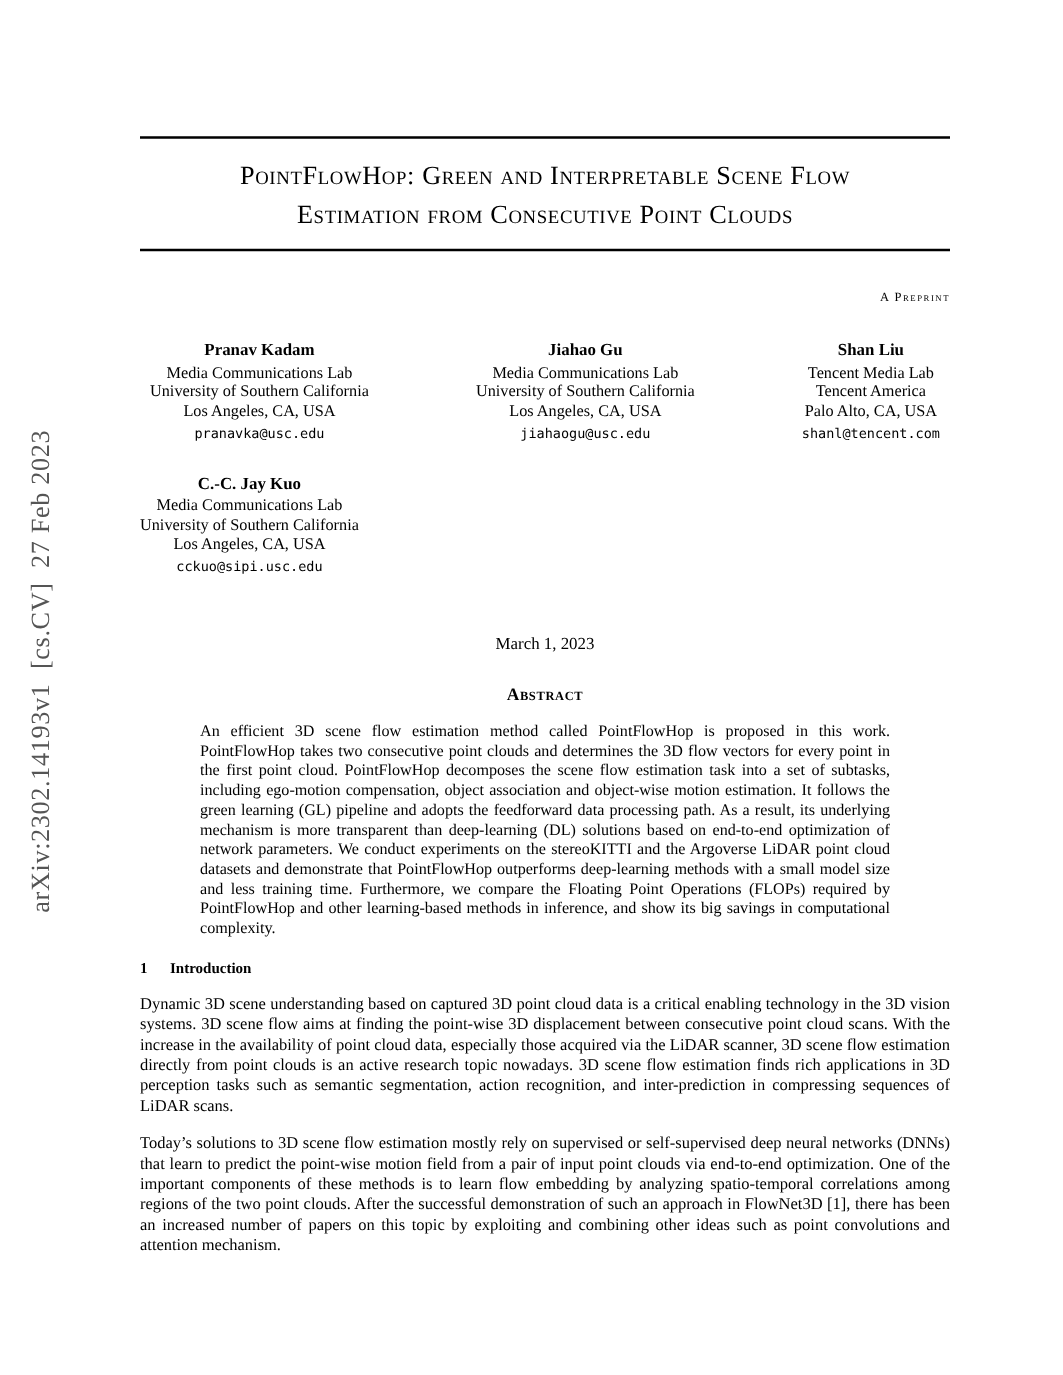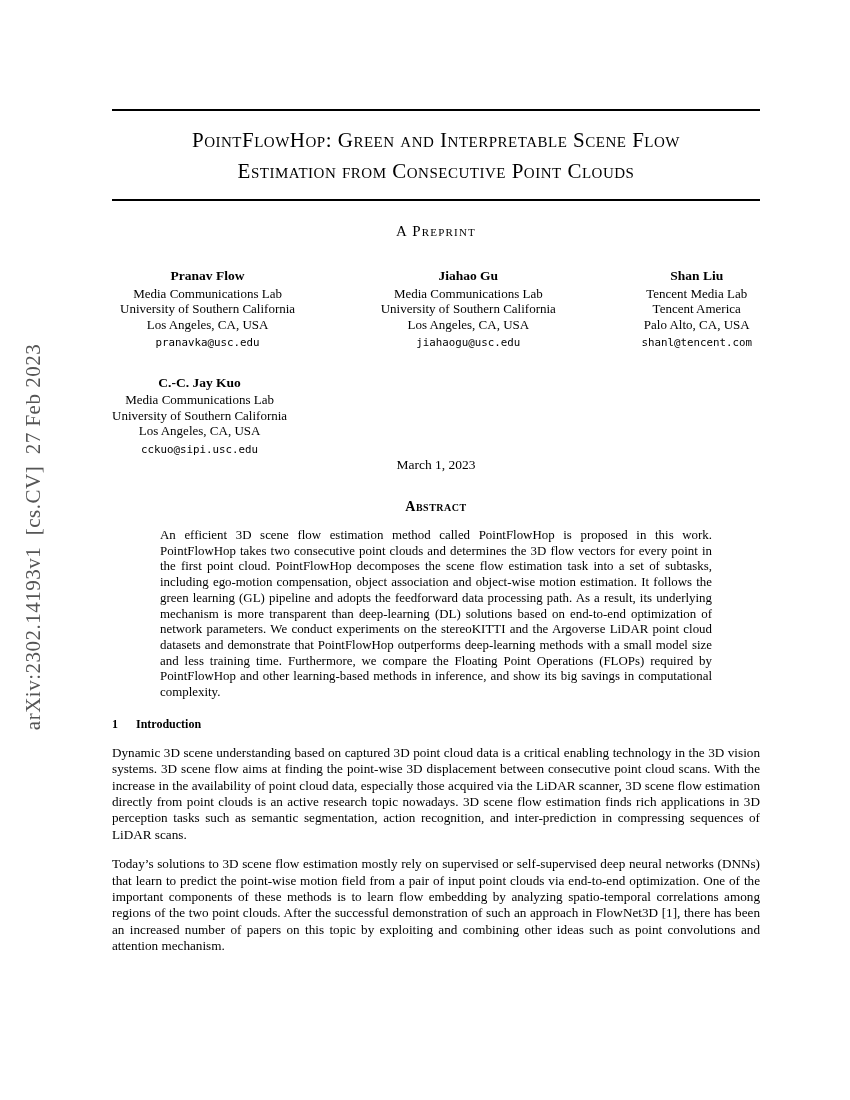--- a/index.html
+++ b/index.html
@@ -44,25 +44,25 @@
     font-weight: normal;
     font-size: 21px;
     line-height: 31px;
     letter-spacing: 0.5px;
     margin: 14px 0 12px 0;
     padding: 0 10px;
   }
   .title .line { display: block; }
 
   .preprint {
-    text-align: center;
+    text-align: right;
     font-variant: small-caps;
-    font-size: 15px;
+    font-size: 10px;
     letter-spacing: 1.2px;
-    margin-top: 22px;
+    margin-top: 32px;
   }
 
   .authors-row {
     display: flex;
     justify-content: space-between;
     margin-top: 28px;
     padding: 0 8px;
   }
   .author {
     text-align: center;
@@ -81,20 +81,21 @@
   }
   .author-single-wrap {
     display: flex;
     justify-content: flex-start;
     margin-top: 24px;
   }
 
   .date {
     text-align: center;
     font-size: 13.5px;
+    margin-top: 46px;
   }
 
   .abstract-heading {
     text-align: center;
     font-variant: small-caps;
     font-weight: bold;
     font-size: 14px;
     letter-spacing: 0.5px;
     margin-top: 26px;
   }
@@ -144,21 +145,21 @@
       <span class="line">Estimation from Consecutive Point Clouds</span>
     </h1>
 
     <hr class="rule">
 
     <div class="preprint">A Preprint</div>
 
     <div class="authors-row">
 
       <div class="author">
-        <div class="name">Pranav Flow</div>
+        <div class="name">Pranav Kadam</div>
         <div class="affil">Media Communications Lab</div>
         <div class="affil">University of Southern California</div>
         <div class="affil">Los Angeles, CA, USA</div>
         <div class="email">pranavka@usc.edu</div>
       </div>
 
       <div class="author">
         <div class="name">Jiahao Gu</div>
         <div class="affil">Media Communications Lab</div>
         <div class="affil">University of Southern California</div>

